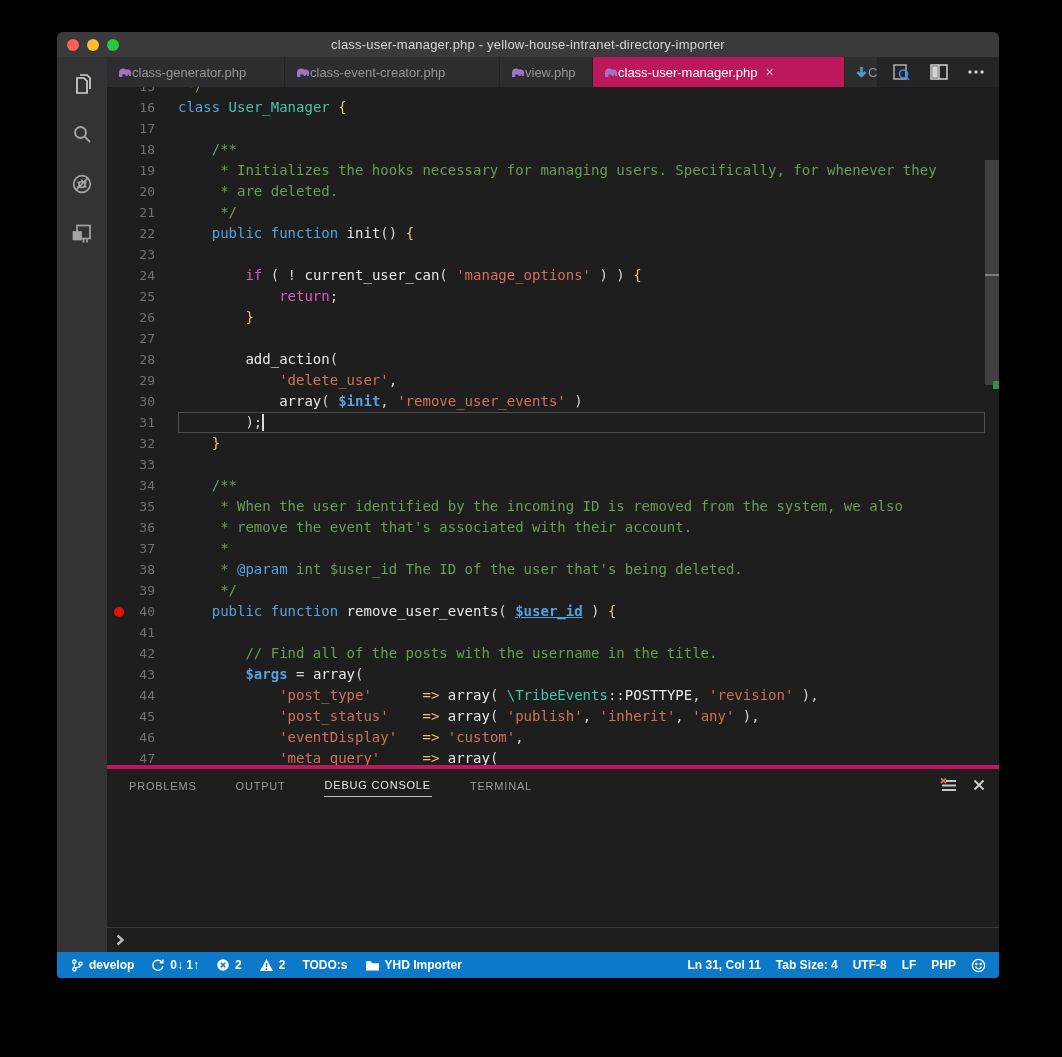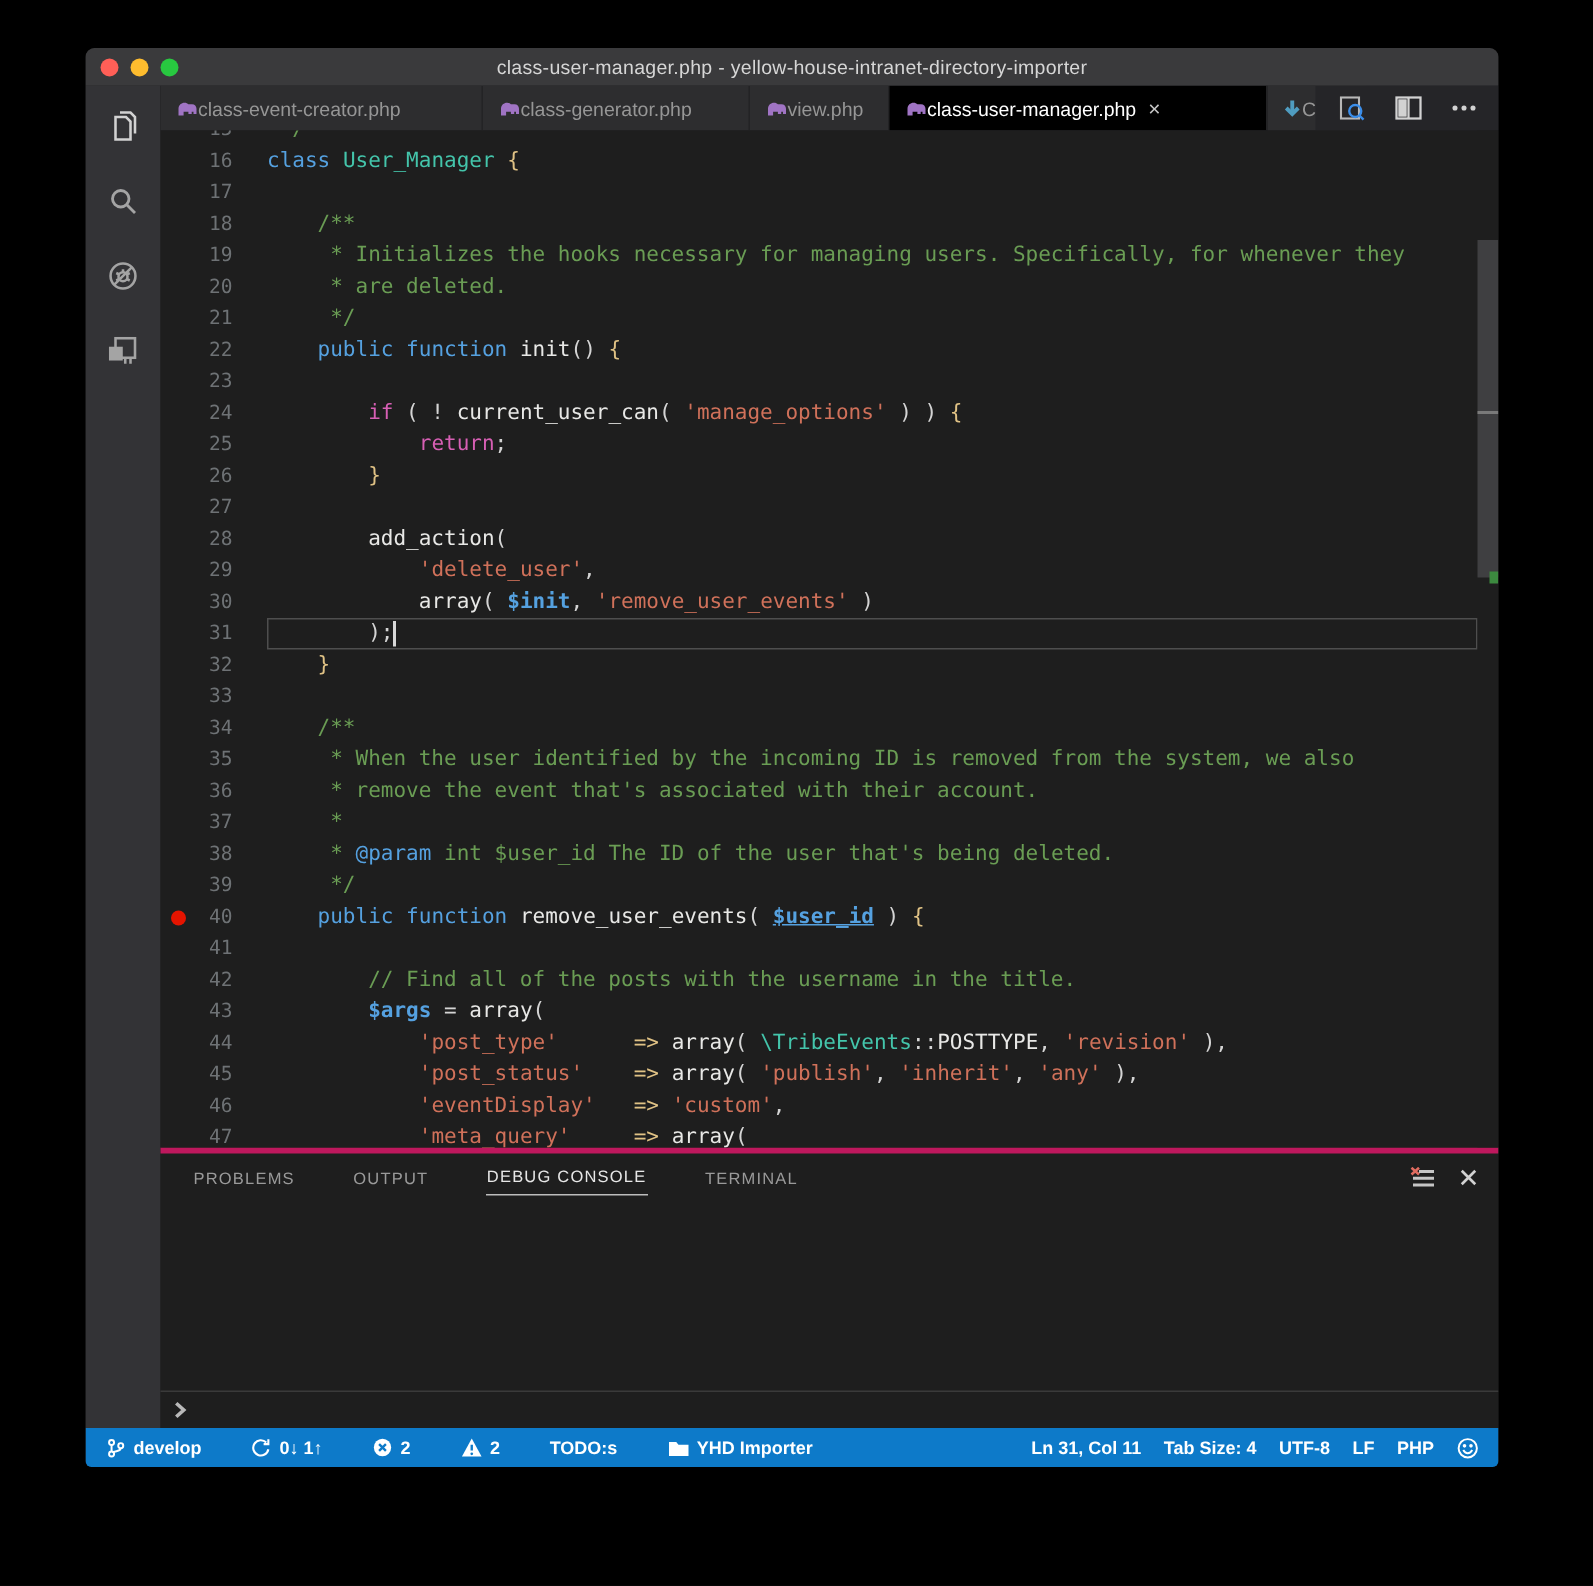--- a/index.html
+++ b/index.html
@@ -19,21 +19,21 @@
   .activitybar{width:50px;background:#333336;flex:none;display:flex;flex-direction:column;align-items:center;padding-top:14px;gap:24px;}
   .act-item{width:26px;height:26px;display:flex;align-items:center;justify-content:center;opacity:.85;}
   .act-item.active{opacity:1;}
   .editorcol{flex:1;display:flex;flex-direction:column;min-width:0;}
   
   .tabbar{height:30px;background:#252528;display:flex;flex:none;overflow:hidden;}
   .tabs{display:flex;min-width:0;}
   .tab{height:30px;background:#2d2d2f;display:flex;align-items:center;padding:0 10px;
        font-size:13px;color:#969696;border-right:1px solid #232325;box-sizing:border-box;
        white-space:nowrap;overflow:hidden;flex:none;}
-  .tab.active{background:#000000;color:#fff;}
+  .tab.active{background:#be185d;color:#fff;}
   .tab .close{margin-left:8px;color:#c5c5c5;font-size:14px;line-height:1;}
   .actions{margin-left:auto;display:flex;align-items:center;gap:18px;padding:0 14px;background:#252528;flex:none;}
   .actions .abtn{display:flex;align-items:center;}
   
   .editor{flex:1;position:relative;background:#1e1e1e;overflow:hidden;
           font-family:"DejaVu Sans Mono","Liberation Mono",monospace;font-size:14px;line-height:21px;}
   .codewrap{position:absolute;left:0;top:-11px;right:14px;}
   .line{display:flex;height:21px;position:relative;}
   .gutter{width:71px;flex:none;position:relative;color:#6e7275;text-align:right;
           box-sizing:border-box;padding-right:23px;font-size:13px;user-select:none;}
@@ -54,21 +54,21 @@
          display:flex;flex-direction:column;box-sizing:border-box;}
   .paneltabs{height:32px;flex:none;display:flex;align-items:center;padding-left:21px;}
   .ptab{font-size:11px;letter-spacing:.8px;color:#9a9a9a;margin-right:37px;padding:6px 1px 5px;cursor:default;}
   .ptab.active{color:#e7e7e7;border-bottom:1px solid #bcbcbc;}
   .panelactions{margin-left:auto;display:flex;align-items:center;gap:16px;padding-right:14px;}
   .panelbody{flex:1;}
   .panelinput{height:24px;flex:none;border-top:1px solid #3a3a3a;display:flex;align-items:center;padding-left:8px;}
   
   .statusbar{height:26px;flex:none;background:#0d7ac9;display:flex;align-items:center;
              padding:0 13px;color:#fff;font-size:12px;font-weight:bold;}
-  .sb-group{display:flex;align-items:center;gap:33px;}
+  .sb-group{display:flex;align-items:center;gap:17px;}
   .sb-right{margin-left:auto;display:flex;align-items:center;gap:15px;}
   .sb-item{display:flex;align-items:center;gap:5px;white-space:nowrap;}
   svg{display:block;}
 </style>
 </head>
 <body>
 
 <div class="stage">
   <div class="window">
 
@@ -116,35 +116,35 @@
                 <rect x="3.5" y="10" width="7.5" height="7.5" fill="#b8b8b8"></rect>
                 <path d="M13.5 16.5v4M17 16.5v4"></path>
               </svg>
             </span>
           </div>
         </div>
 
       <div class="editorcol">
         <div class="tabbar">
           <div class="tabs" id="tabs">
-              <div class="tab" style="width: 215px;">
+              <div class="tab" style="width: 178px;">
                 <span>
                   <svg width="15" height="13" viewBox="0 0 15 13" fill="#a074c4">
                     <path d="M2 11V6.5C2 4 4 2.5 6 2.5c1.2 0 2 .4 2.6 1H11c1.8 0 3 1.3 3 3V10h-2V8.5h-1.2V10H8.6V8.5H5.4V11H2z"></path>
                   </svg>
                 </span>
-                <span>class-event-creator.php</span>
-              </div>
-              <div class="tab" style="width: 178px;">
+                <span>class-generator.php</span>
+              </div>
+              <div class="tab" style="width: 215px;">
                 <span>
                   <svg width="15" height="13" viewBox="0 0 15 13" fill="#a074c4">
                     <path d="M2 11V6.5C2 4 4 2.5 6 2.5c1.2 0 2 .4 2.6 1H11c1.8 0 3 1.3 3 3V10h-2V8.5h-1.2V10H8.6V8.5H5.4V11H2z"></path>
                   </svg>
                 </span>
-                <span>class-generator.php</span>
+                <span>class-event-creator.php</span>
               </div>
               <div class="tab" style="width: 93px;">
                 <span>
                   <svg width="15" height="13" viewBox="0 0 15 13" fill="#a074c4">
                     <path d="M2 11V6.5C2 4 4 2.5 6 2.5c1.2 0 2 .4 2.6 1H11c1.8 0 3 1.3 3 3V10h-2V8.5h-1.2V10H8.6V8.5H5.4V11H2z"></path>
                   </svg>
                 </span>
                 <span>view.php</span>
               </div>
               <div class="tab active" style="width: 252px;">

